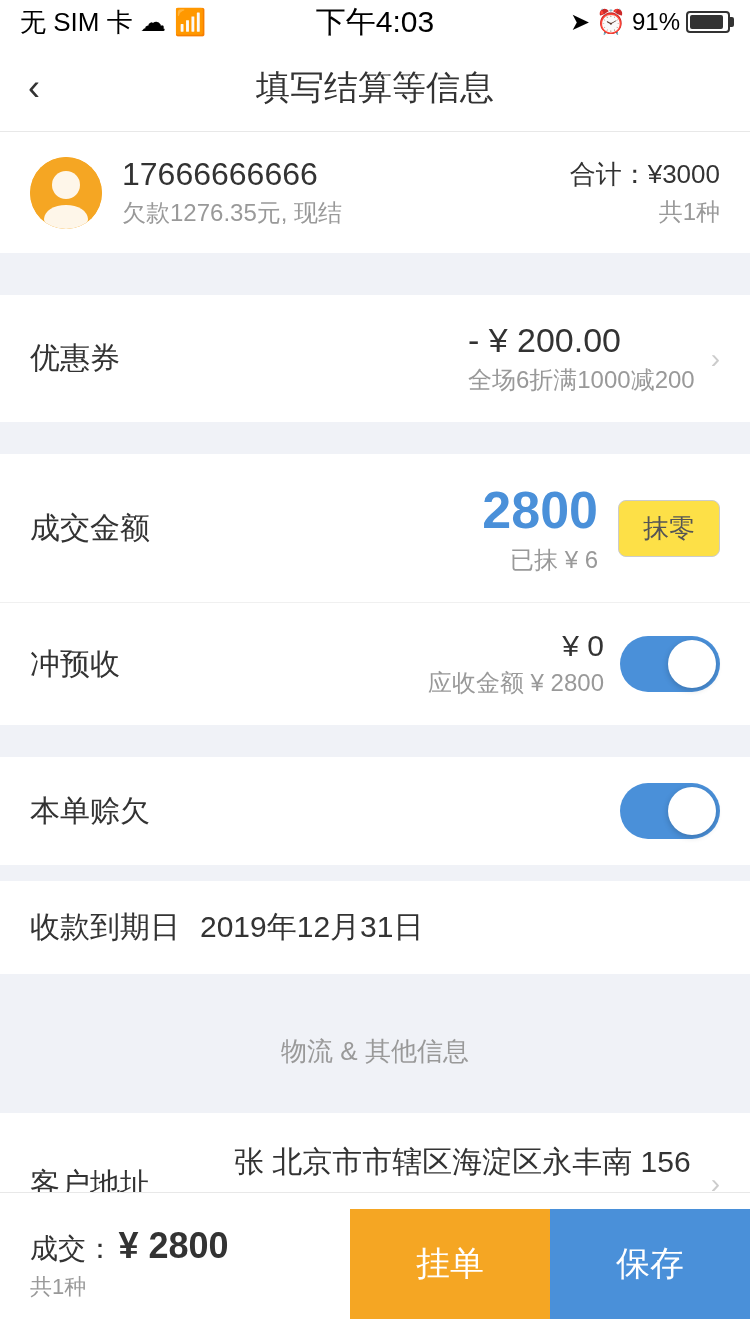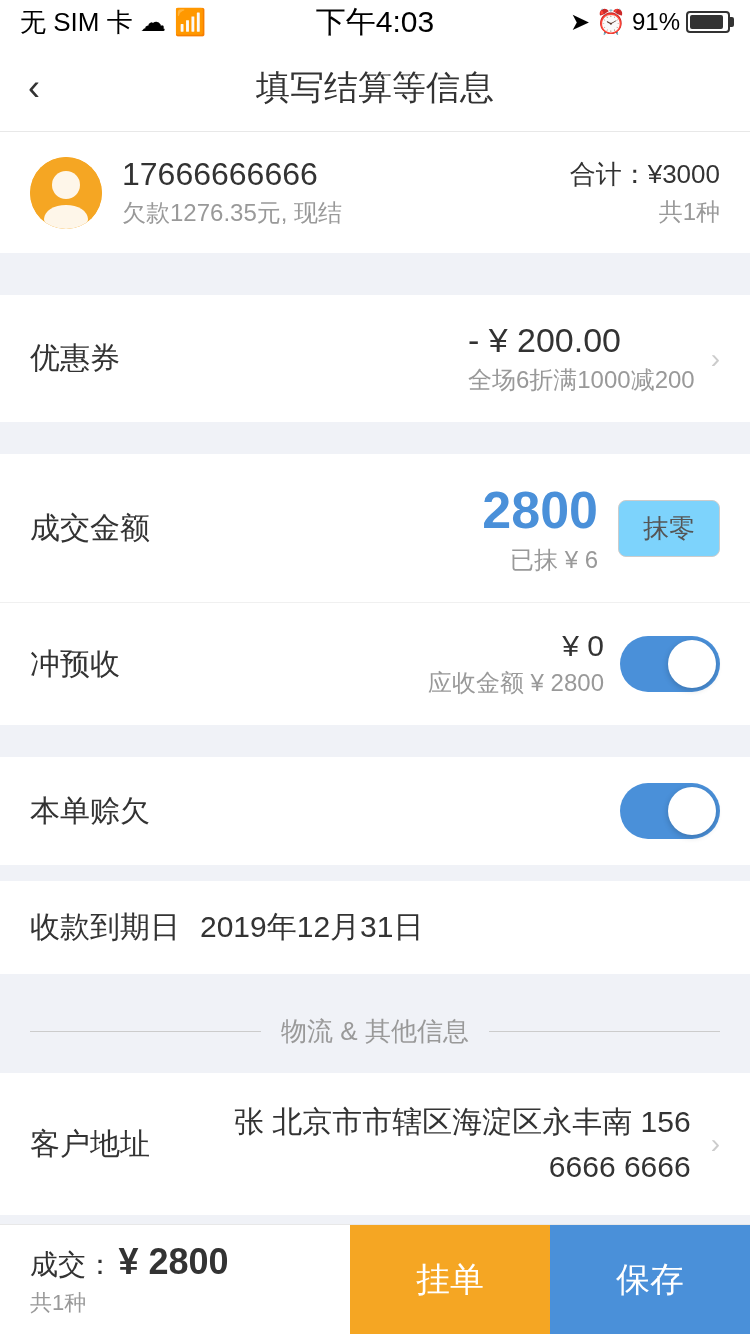--- a/index.html
+++ b/index.html
@@ -237,21 +237,21 @@
       color: #999;
       text-align: right;
       margin-top: 4px;
     }
     .btn-round {
       border: 1px solid #ccc;
       border-radius: 8px;
       padding: 10px 24px;
       font-size: 26px;
       color: #555;
-      background: #7dd3fc;
+      background: #fde047;
       cursor: pointer;
     }
 
     
     .prepay-row {
       display: flex;
       align-items: center;
       justify-content: space-between;
       padding: 26px 30px;
       border-top: 1px solid #f0f0f0;
@@ -315,20 +315,21 @@
       color: #333;
     }
 
     
     .logistics-divider {
       display: flex;
       align-items: center;
       padding: 24px 30px;
       background: #f0f2f7;
       gap: 20px;
+      flex-direction: column;
     }
     .logistics-line {
       flex: 1;
       height: 1px;
       background: #ccc;
     }
     .logistics-text {
       font-size: 26px;
       color: #999;
     }
@@ -357,21 +358,21 @@
       padding: 0 20px;
       line-height: 1.5;
     }
 
     
     .bottom-bar {
       position: fixed;
       bottom: 0;
       left: 0;
       width: 750px;
-      height: 110px;
+      height: 142px;
       background: #fff;
       display: flex;
       align-items: center;
       border-top: 1px solid #e8e8e8;
     }
     .bottom-summary {
       flex: 1;
       padding: 0 30px;
     }
     .bottom-deal {

